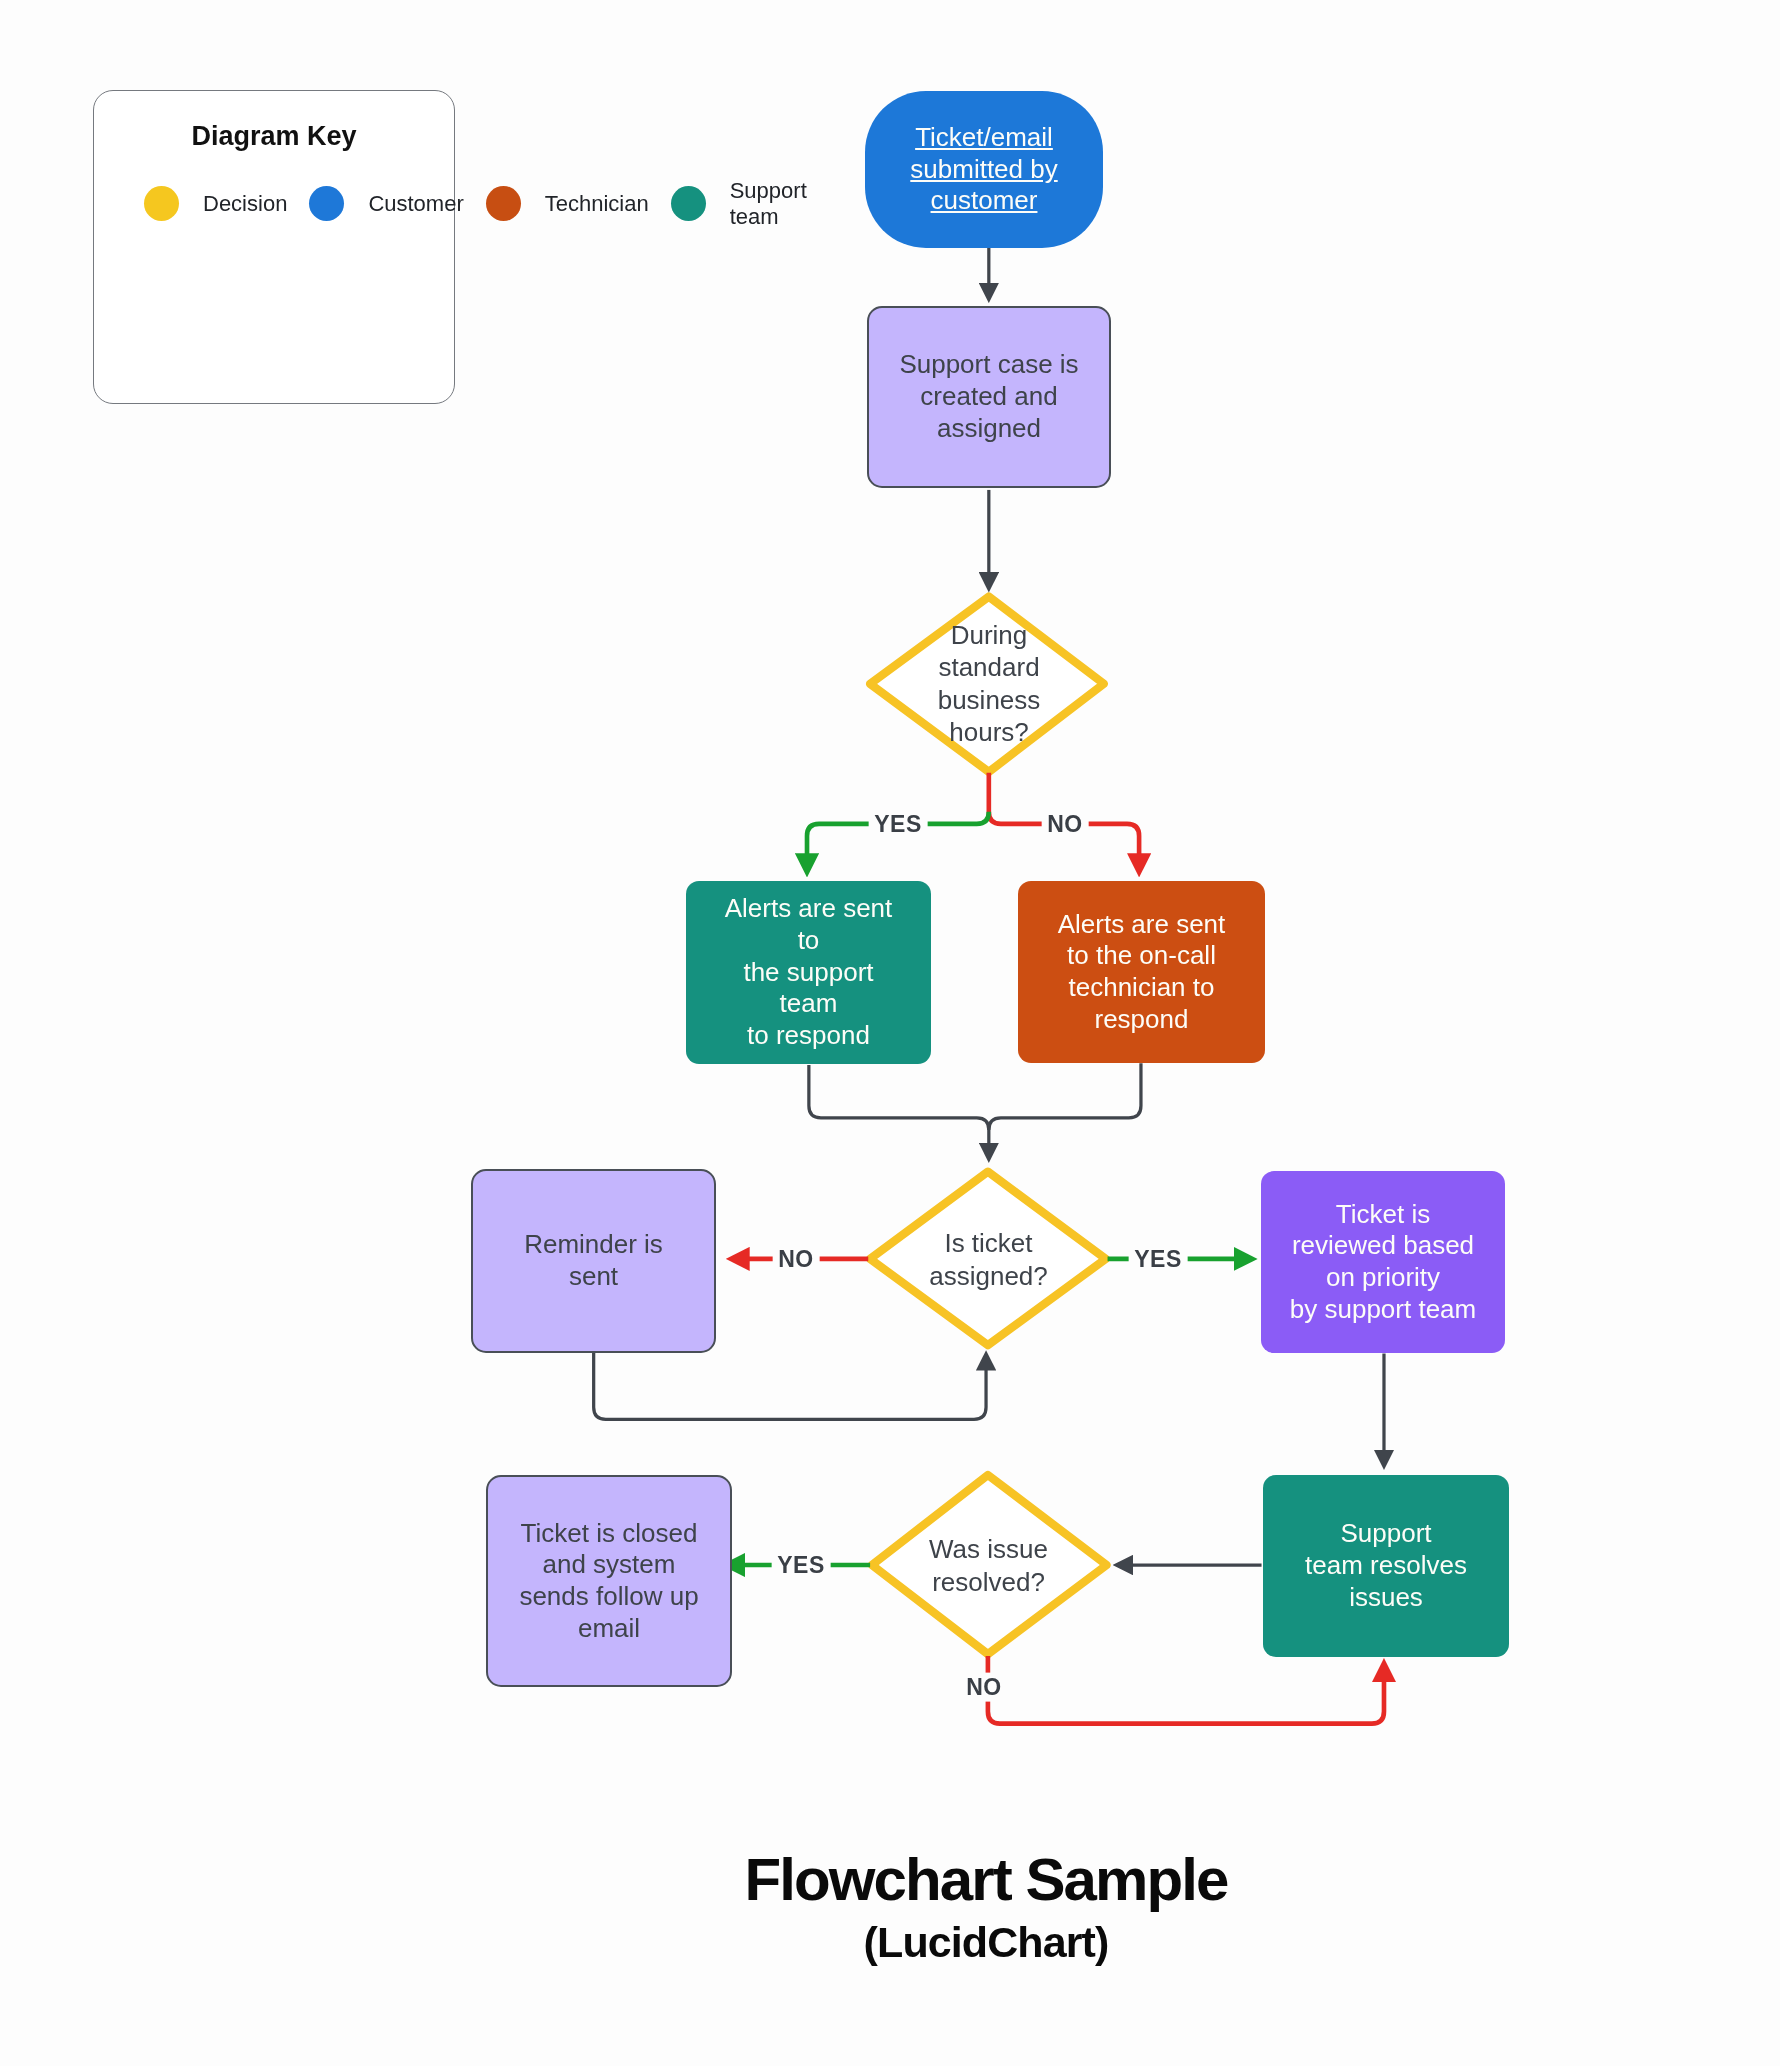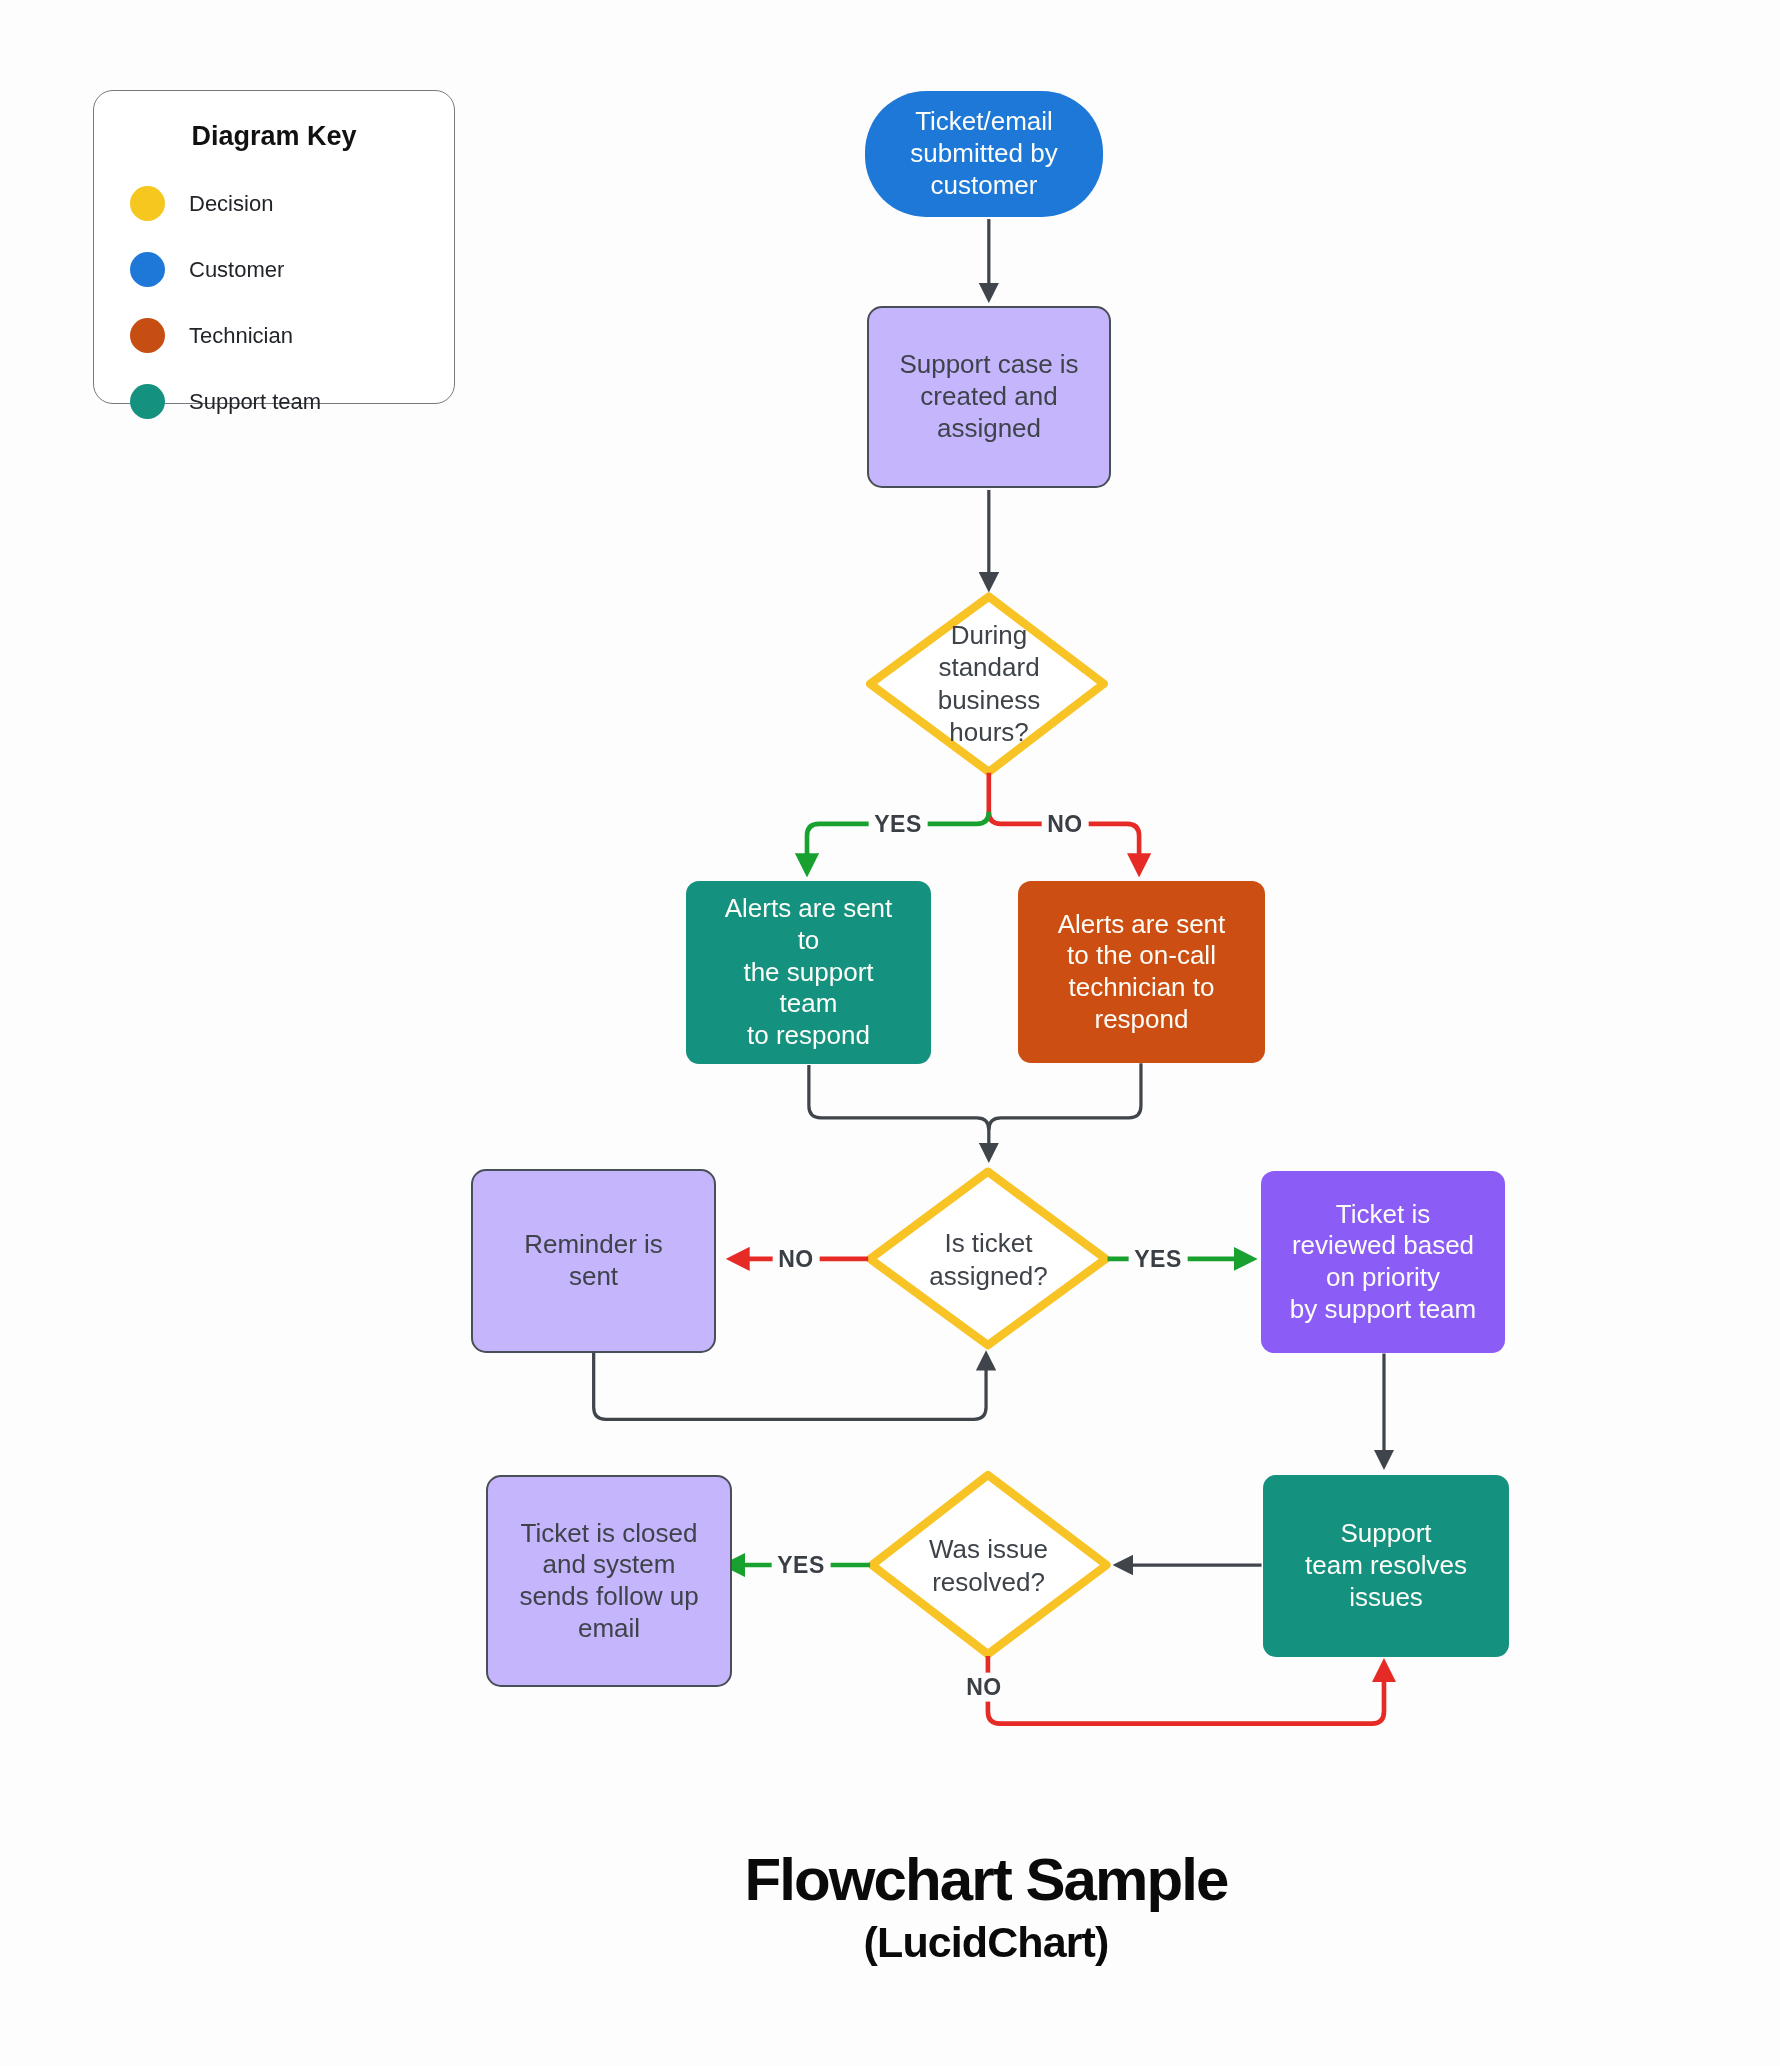--- a/index.html
+++ b/index.html
@@ -75,24 +75,24 @@
     position: absolute;
     left: 0; top: 30px;
     width: 100%;
     text-align: center;
     font-size: 27px;
     font-weight: bold;
     color: #111111;
   }
   .legend-items {
     position: absolute;
-    left: 36px; top: 95px;
+    left: 50px; top: 95px;
     display: flex;
-    flex-direction: column;
-    gap: 31px;
+    flex-direction: row;
+    gap: 22px;
   }
   .legend-item { display: flex; align-items: center; height: 35px; }
   .legend-swatch {
     width: 35px; height: 35px;
     border-radius: 50%;
     flex: 0 0 35px;
   }
   .legend-label { margin-left: 24px; font-size: 22px; color: #212429; }
 
   .title-block {
@@ -159,21 +159,21 @@
         <div class="legend-swatch" style="background: rgb(199, 78, 18);"></div>
         <div class="legend-label">Technician</div>
       </div>
       <div class="legend-item">
         <div class="legend-swatch" style="background: rgb(21, 145, 127);"></div>
         <div class="legend-label">Support team</div>
       </div>
     </div>
   </div>
 
-  <div class="node terminator" style="left: 865px; top: 91px; width: 238px; height: 126px; background: rgb(29, 120, 216);">Ticket/email
+  <div class="node terminator" style="left: 865px; top: 91px; width: 238px; height: 157px; background: rgb(29, 120, 216); text-decoration: underline;">Ticket/email
 submitted by
 customer</div>
 
   <div class="node process-white" style="left:867px; top:306px; width:244px; height:182px;">Support case is
 created and
 assigned</div>
 
   <div class="node process-colored" style="left: 686px; top: 881px; width: 245px; height: 183px; background: rgb(21, 145, 127);">Alerts are sent
 to
 the support

